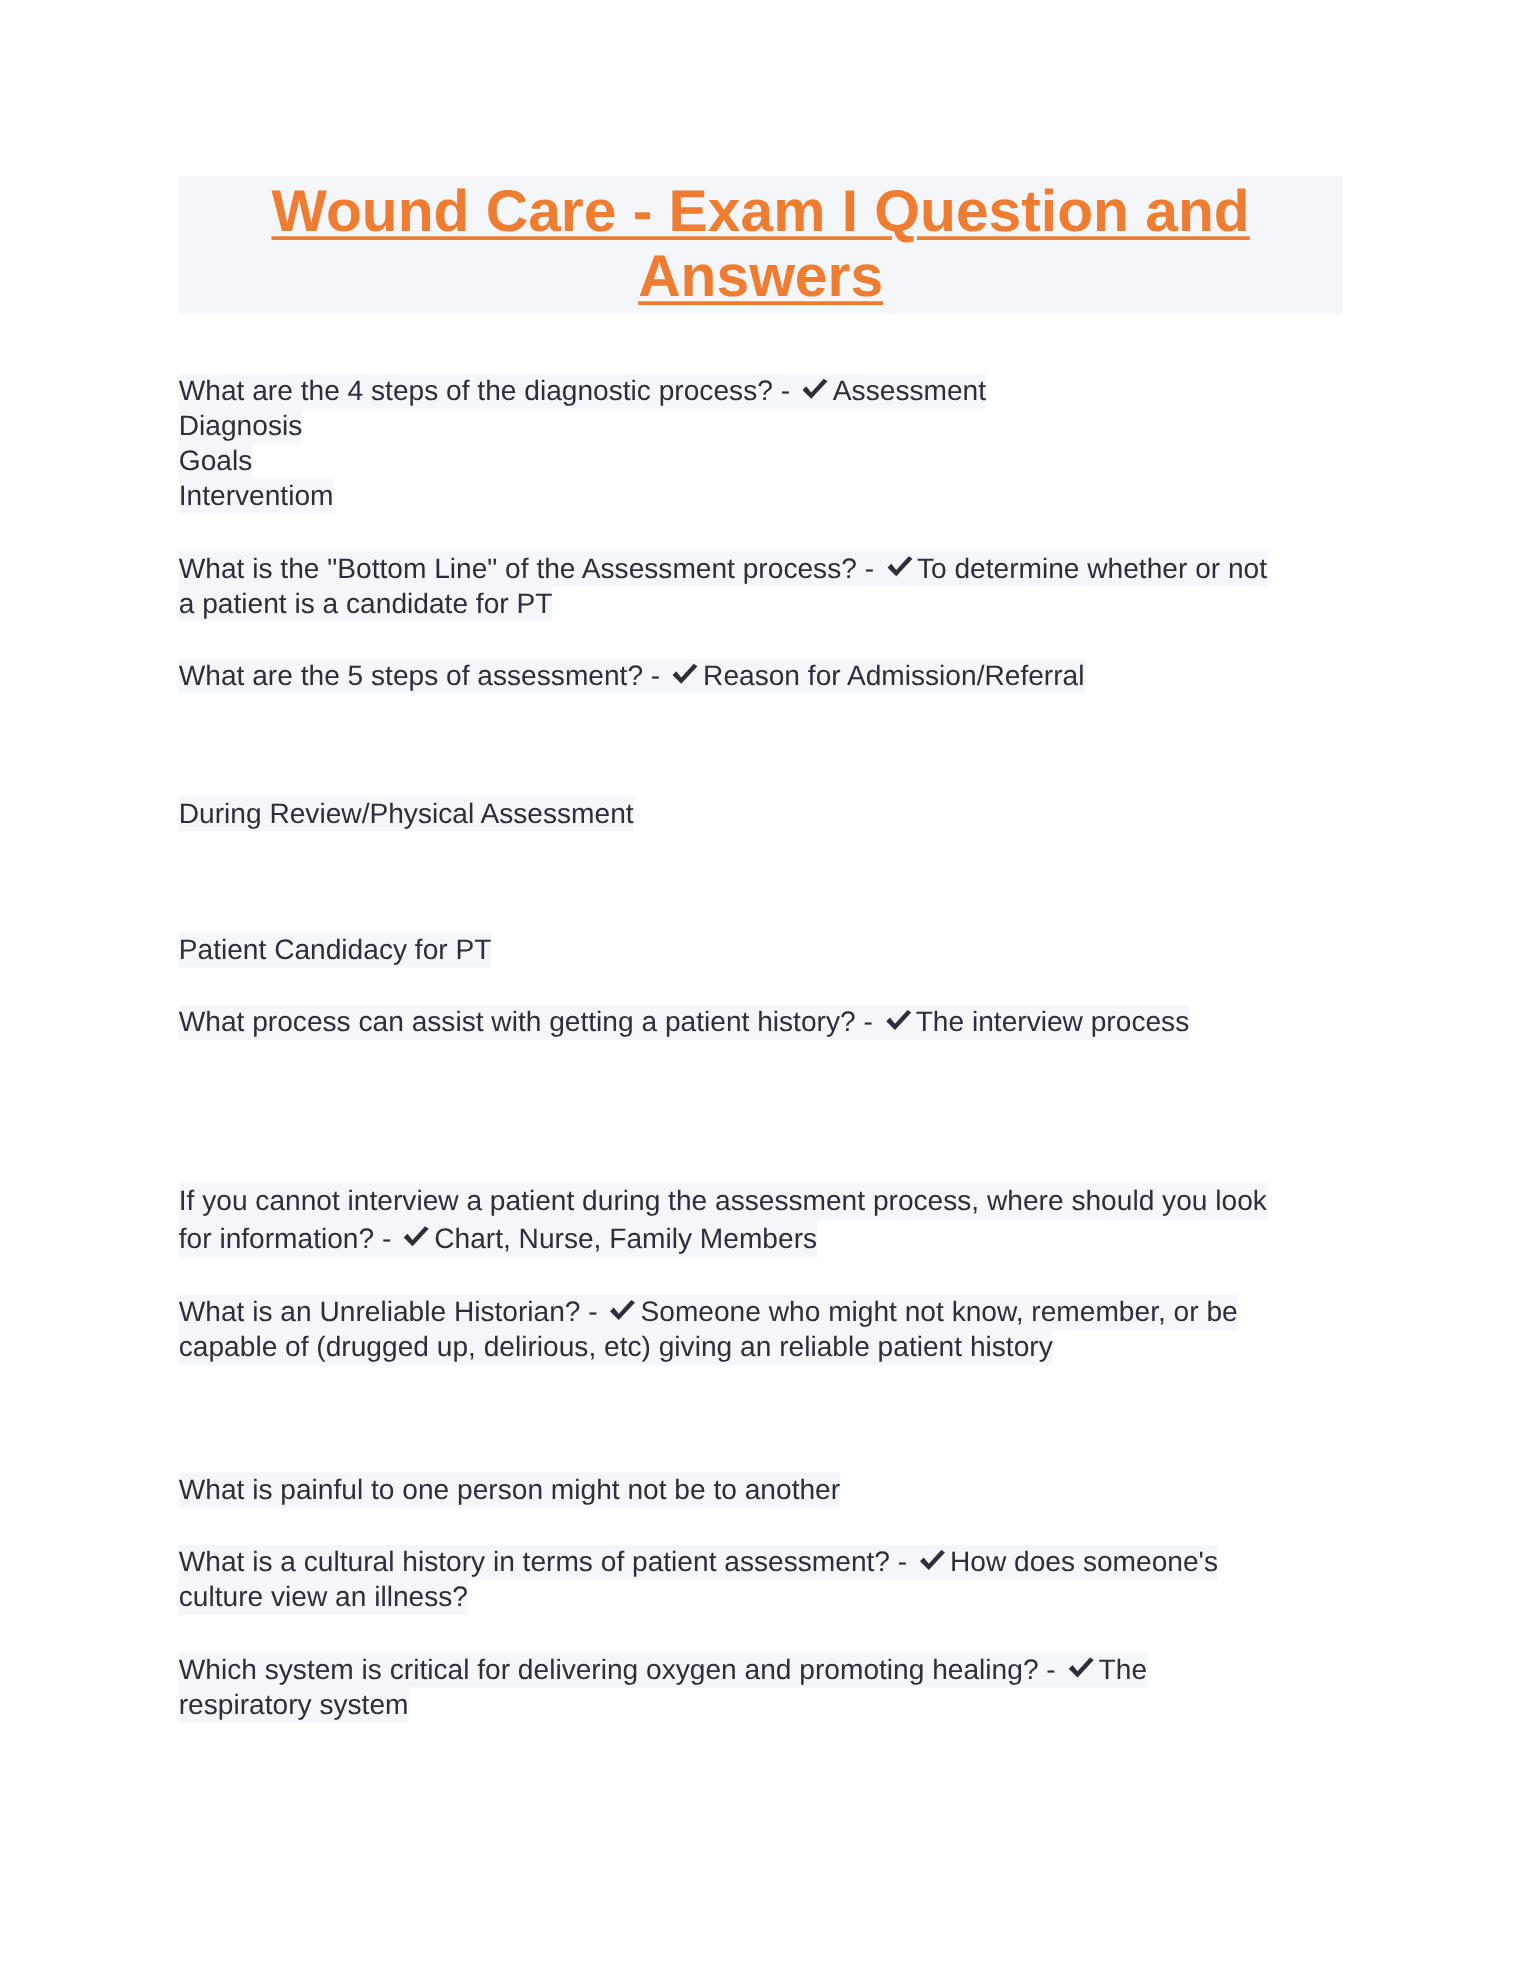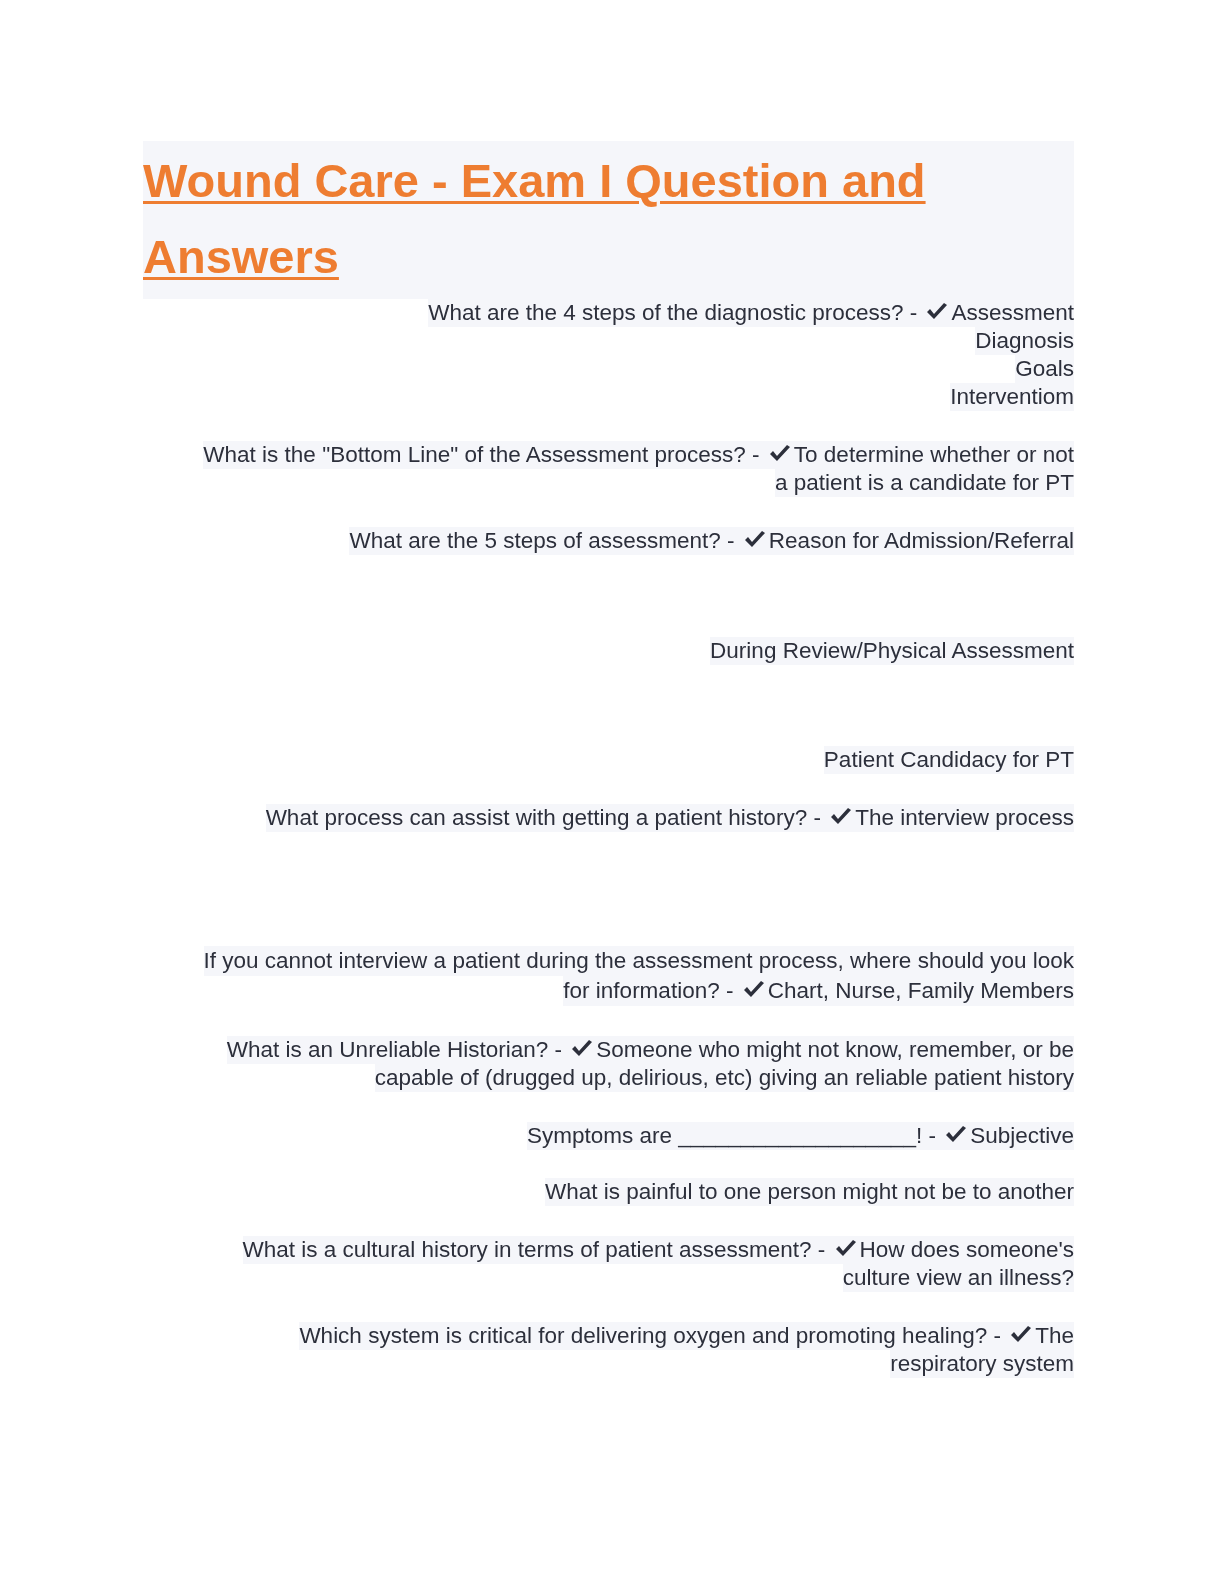--- a/index.html
+++ b/index.html
@@ -1,26 +1,26 @@
 <!DOCTYPE html>
 <html><head>
 <meta charset="utf-8">
 <style>
   html, body { margin: 0; padding: 0; background: #ffffff; }
   body { width: 1224px; height: 1584px; position: relative; overflow: hidden;
          font-family: "Liberation Sans", "DejaVu Sans", sans-serif; color: #2c2f3b; }
   .page { position: absolute; left: 143px; top: 141px; width: 931px; }
   .title-box { background: #f5f6fa; padding: 2px 0 4px 0; width: 931px; }
   .title { font-family: "Liberation Sans", sans-serif; font-weight: bold; font-size: 47px;
-           line-height: 76px; color: #ee7d31; margin: 0; text-decoration: underline;
-           text-decoration-thickness: 3px; text-underline-offset: 4px; }
+           line-height: 52px; color: #ee7d31; margin: 0; text-decoration: underline;
+           text-decoration-thickness: 3px; text-underline-offset: 4px; text-align: center; }
   .qa { font-size: 22.5px; line-height: 28px; margin: 0; }
   .line { display: inline-block; background: #f5f6fa; }
   .check { display: inline-block; width: 24px; height: 20px; vertical-align: -2px; margin: 0 2px 0 2px; }
-  .block { position: absolute; left: 0; width: 931px; text-align: right; }
+  .block { position: absolute; left: 0; width: 931px; }
 </style>
 </head>
 <body>
 
 <div class="page">
 
   <div class="title-box">
     <h1 class="title">Wound Care - Exam I Question and Answers</h1>
   </div>
 
@@ -72,26 +72,20 @@
   </div>
 
   <div class="block" style="top:895px">
     <p class="qa"><span class="line"><span>What is an Unreliable Historian? -</span>
       <svg class="check" viewBox="0 0 24 20">
             <path d="M2 10 L9 17 L22 3 L19 1 L9 12 L5 7 Z" fill="#2c2f3b"></path>
           </svg><span>Someone who might not know, remember, or be</span></span></p>
     <p class="qa"><span class="line">capable of (drugged up, delirious, etc) giving an reliable patient history</span></p>
   </div>
 
-  <div class="block" style="top:981px">
-    <p class="qa"><span class="line"><span>Symptoms are ___________________! -</span>
-      <svg class="check" viewBox="0 0 24 20">
-            <path d="M2 10 L9 17 L22 3 L19 1 L9 12 L5 7 Z" fill="#2c2f3b"></path>
-          </svg><span>Subjective</span></span></p>
-  </div>
   <div class="block" style="top:1037px">
       <p class="qa"><span class="line">What is painful to one person might not be to another</span></p>
     </div>
 
   <div class="block" style="top:1095px">
     <p class="qa"><span class="line"><span>What is a cultural history in terms of patient assessment? -</span>
       <svg class="check" viewBox="0 0 24 20">
             <path d="M2 10 L9 17 L22 3 L19 1 L9 12 L5 7 Z" fill="#2c2f3b"></path>
           </svg><span>How does someone's</span></span></p>
     <p class="qa"><span class="line">culture view an illness?</span></p>

